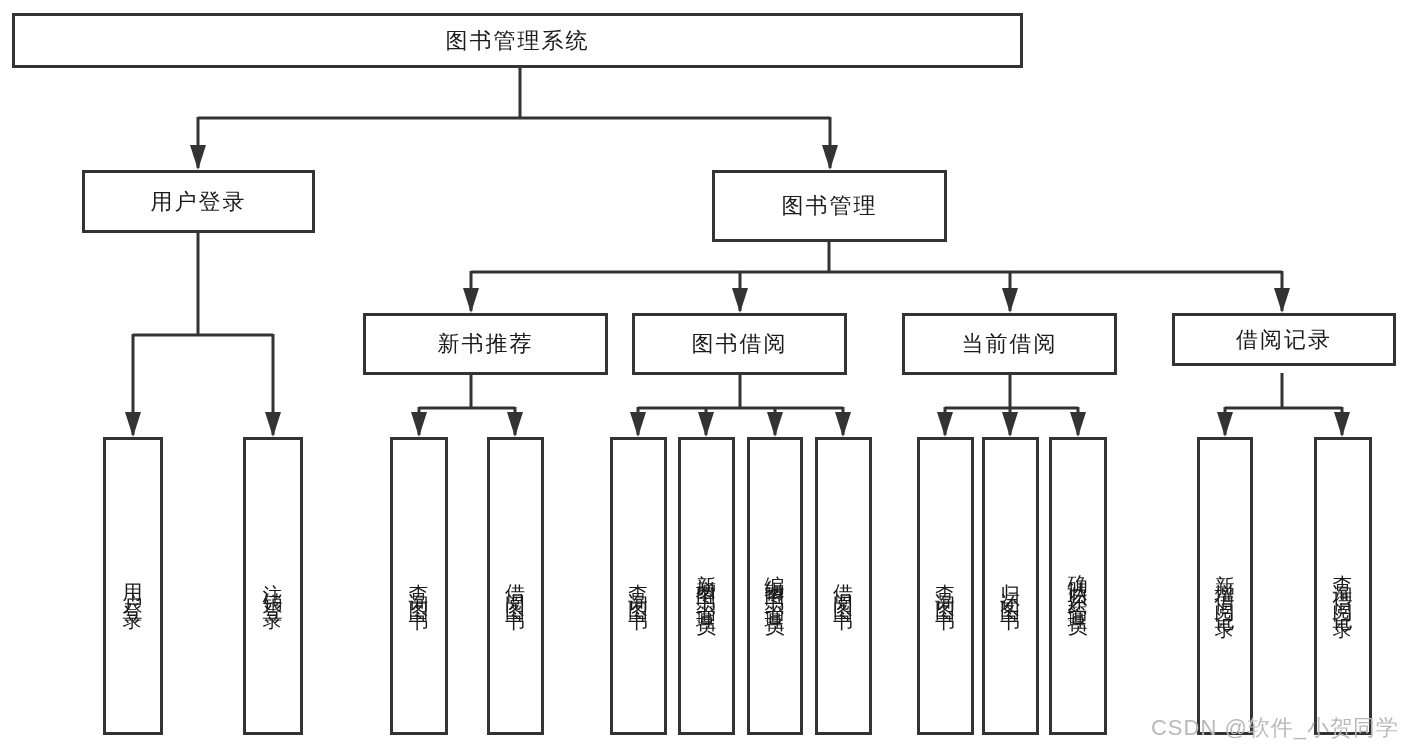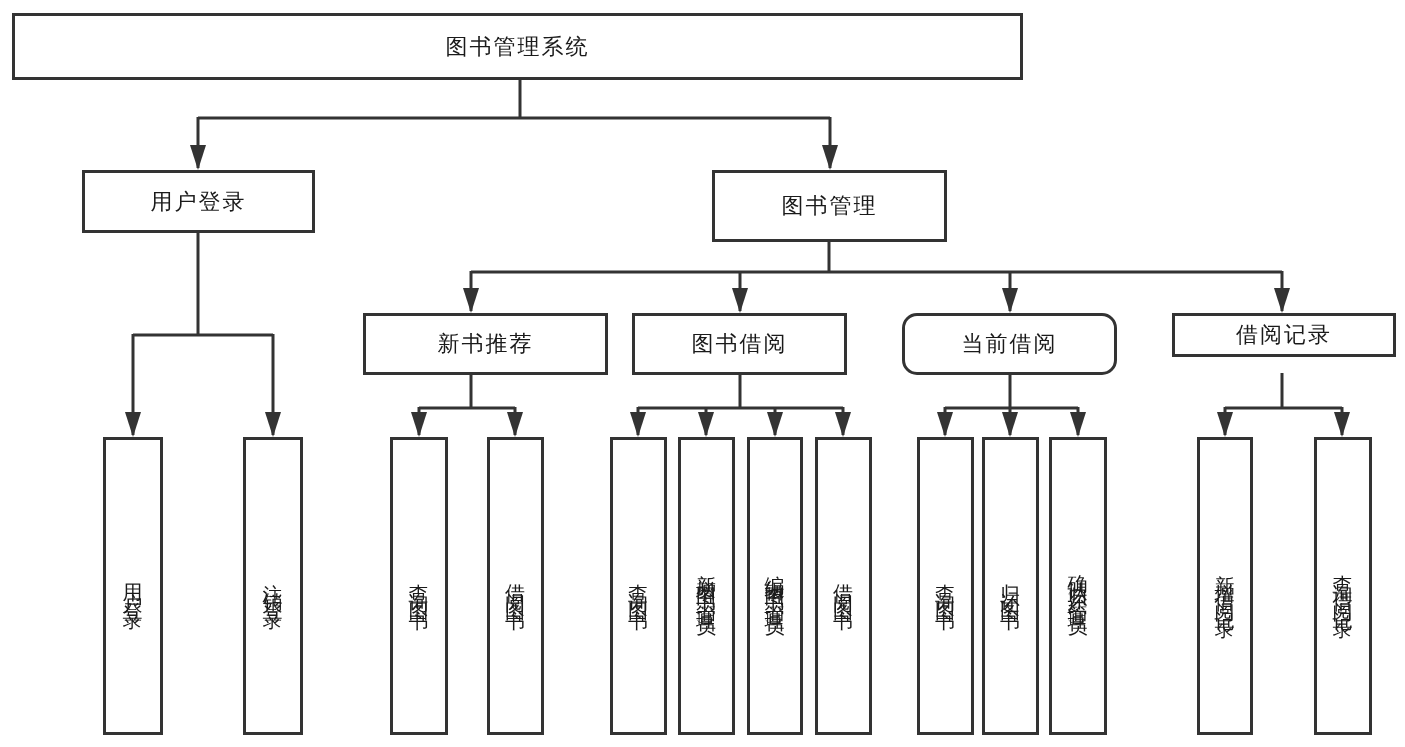--- a/index.html
+++ b/index.html
@@ -120,29 +120,29 @@
       <polygon points="767,412 783,412 775,437"></polygon>
       <polygon points="835,412 851,412 843,437"></polygon>
       <polygon points="937,412 953,412 945,437"></polygon>
       <polygon points="1002,412 1018,412 1010,437"></polygon>
       <polygon points="1070,412 1086,412 1078,437"></polygon>
       <polygon points="1217,412 1233,412 1225,437"></polygon>
       <polygon points="1334,412 1350,412 1342,437"></polygon>
     </g>
   </svg>
 
-  <div class="node hnode" style="left:12px; top:13px; width:1011px; height:67px;">图书管理系统</div>
+  <div class="node hnode" style="left:12px; top:13px; width:1011px; height:55px;">图书管理系统</div>
 
   <div class="node hnode" style="left:82px; top:170px; width:233px; height:63px;">用户登录</div>
   <div class="node hnode" style="left:712px; top:170px; width:235px; height:72px;">图书管理</div>
 
   <div class="node hnode" style="left:363px; top:313px; width:245px; height:62px;">新书推荐</div>
   <div class="node hnode" style="left:632px; top:313px; width:215px; height:62px;">图书借阅</div>
-  <div class="node hnode" style="left:902px; top:313px; width:215px; height:62px;border-radius:15px;">当前借阅</div>
-  <div class="node hnode" style="left:1172px; top:313px; width:224px; height:44px;">借阅记录</div>
+  <div class="node hnode" style="left:902px; top:313px; width:215px; height:62px;">当前借阅</div>
+  <div class="node hnode" style="left:1172px; top:313px; width:224px; height:53px;">借阅记录</div>
 
   <div class="node vnode" style="left:103px; top:437px; width:60px; height:298px;">
     <span class="vtext">用户登录</span>
   </div>
   <div class="node vnode" style="left:243px; top:437px; width:60px; height:298px;">
     <span class="vtext">注销登录</span>
   </div>
 
   <div class="node vnode" style="left:390px; top:437px; width:58px; height:298px;">
     <span class="vtext">查询图书</span>
@@ -174,14 +174,15 @@
     <span class="vtext" style="letter-spacing:6px;">确认归还（管理员）</span>
   </div>
 
   <div class="node vnode" style="left:1197px; top:437px; width:56px; height:298px;">
     <span class="vtext">新增借阅记录</span>
   </div>
   <div class="node vnode" style="left:1314px; top:437px; width:58px; height:298px;">
     <span class="vtext">查询借阅记录</span>
   </div>
 
+  <div class="watermark">CSDN @软件_小贺同学</div>
 
 </div>
 
 </body></html>

